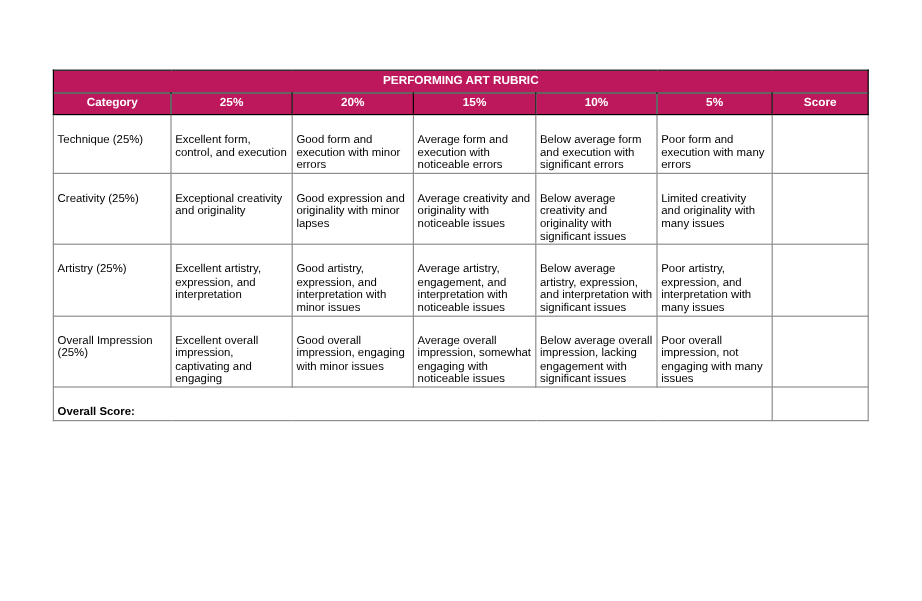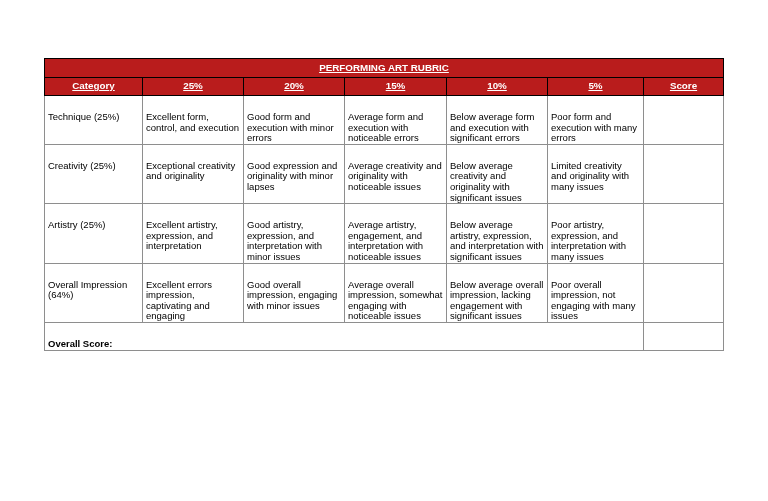--- a/index.html
+++ b/index.html
@@ -26,29 +26,28 @@
   table.rubric th,
   table.rubric td {
     border: 1px solid #8e8e8e;
     font-size: 9.5px;
     line-height: 10.6px;
     box-sizing: border-box;
     overflow: hidden;
   }
   
   table.rubric thead th {
-    background: #b91c1c;
+    background: #be185d;
     color: #ffffff;
     border: 1px solid #000000;
     font-weight: bold;
     text-align: center;
     vertical-align: middle;
     padding: 0;
     font-size: 9.8px;
-    text-decoration: underline;
   }
   tr.title-row th { height: 19px; }
   tr.header-row th { height: 18px; }
   
   table.rubric tbody td {
     background: #ffffff;
     color: #000000;
     vertical-align: top;
     text-align: left;
     padding: 16px 3px 0 3px;
@@ -117,22 +116,22 @@
       <tr class="row-artistry">
         <td>Artistry (25%)</td>
         <td>Excellent artistry, expression, and interpretation</td>
         <td>Good artistry, expression, and interpretation with minor issues</td>
         <td>Average artistry, engagement, and interpretation with noticeable issues</td>
         <td>Below average artistry, expression, and interpretation with significant issues</td>
         <td>Poor artistry, expression, and interpretation with many issues</td>
         <td class="score-cell"></td>
       </tr>
       <tr class="row-overall">
-        <td>Overall Impression (64%)</td>
-        <td>Excellent errors impression, captivating and engaging</td>
+        <td>Overall Impression (25%)</td>
+        <td>Excellent overall impression, captivating and engaging</td>
         <td>Good overall impression, engaging with minor issues</td>
         <td>Average overall impression, somewhat engaging with noticeable issues</td>
         <td>Below average overall impression, lacking engagement with significant issues</td>
         <td>Poor overall impression, not engaging with many issues</td>
         <td class="score-cell"></td>
       </tr>
       <tr class="footer-row">
         <td colspan="6" class="overall-label">Overall Score:</td>
         <td class="score-cell"></td>
       </tr>

